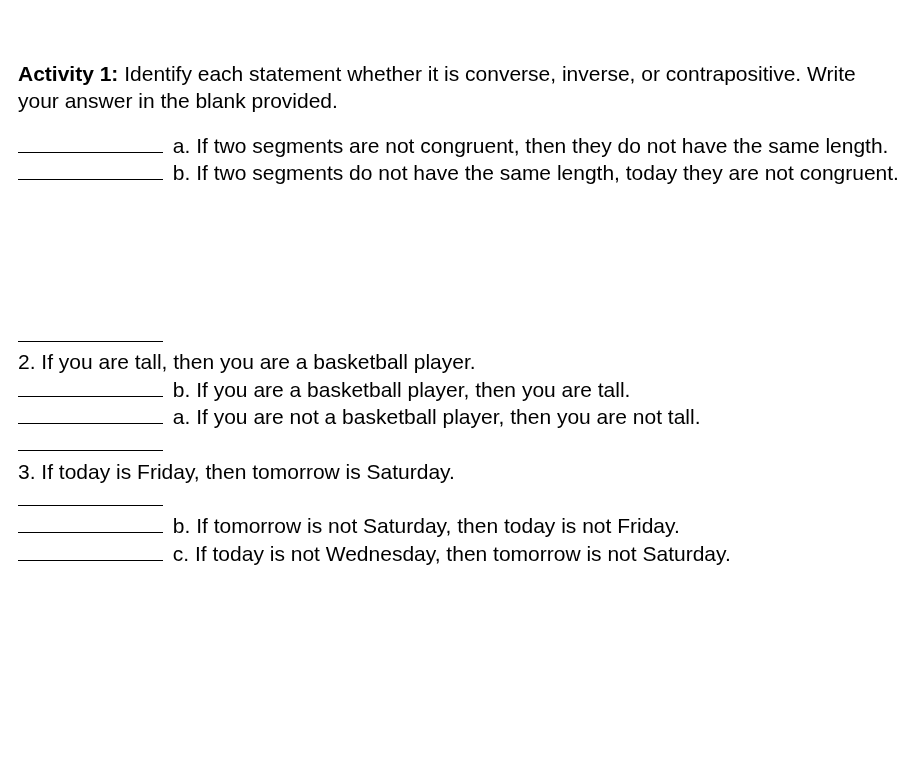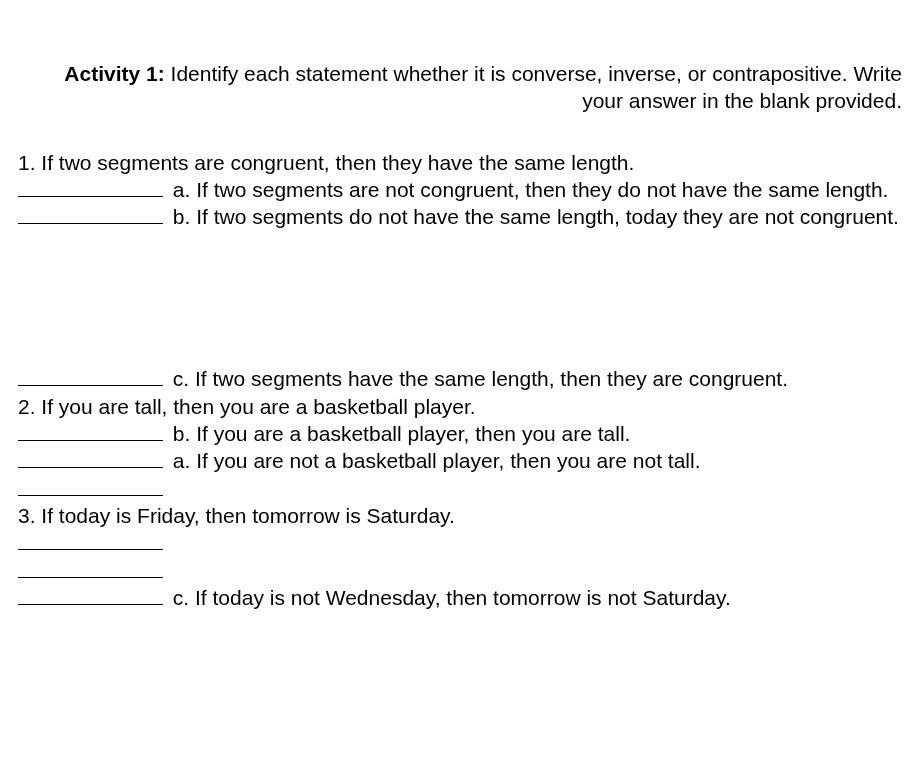--- a/index.html
+++ b/index.html
@@ -10,22 +10,21 @@
     body {
       background: #ffffff;
       font-family: Arial, Helvetica, sans-serif;
       font-size: 21px;
       color: #000;
       padding: 60px 18px 40px 18px;
       width: 920px;
       line-height: 1.3;
     }
     .intro {
-      margin-bottom: 34px;
-      text-align: right;
+      margin-bottom: 17px;
     }
     .bold {
       font-weight: bold;
     }
     .question {
       margin-bottom: 0;
     }
     .blank {
       display: inline-block;
       border-bottom: 1px solid #000;
@@ -42,34 +41,33 @@
     }
   </style>
 </head>
 <body>
 
 <div class="intro">
   <span class="bold">Activity 1:</span><span> Identify each statement whether it is converse, inverse, or contrapositive. Write your answer in the blank provided.</span>
 </div>
 
 <div class="question">
-  <div class="line">1. If two segments are congruent, then they have the same length.</div>
   <div class="line"><span class="blank"></span><span> a. If two segments are not congruent, then they do not have the same length.</span></div>
   <div class="line"><span class="blank"></span><span> b. If two segments do not have the same length, today they are not congruent.</span></div>
 </div>
 
 <div class="gap-large"></div>
 
-<div class="line"><span class="blank"></span><span> c. If two segments have the same length, then they are congruent.</span></div>
+<div class="line"><span class="blank"></span></div>
 
 <div class="question">
   <div class="line">2. If you are tall, then you are a basketball player.</div>
   <div class="line"><span class="blank"></span><span> b. If you are a basketball player, then you are tall.</span></div>
   <div class="line"><span class="blank"></span><span> a. If you are not a basketball player, then you are not tall.</span></div>
   <div class="line"><span class="blank"></span></div>
 </div>
 
 <div class="question">
   <div class="line">3. If today is Friday, then tomorrow is Saturday.</div>
   <div class="line"><span class="blank"></span></div>
-  <div class="line"><span class="blank"></span></div>
+  <div class="line"><span class="blank"></span><span> b. If tomorrow is not Saturday, then today is not Friday.</span></div>
   <div class="line"><span class="blank"></span><span> c. If today is not Wednesday, then tomorrow is not Saturday.</span></div>
 </div>
 
 </body></html>

